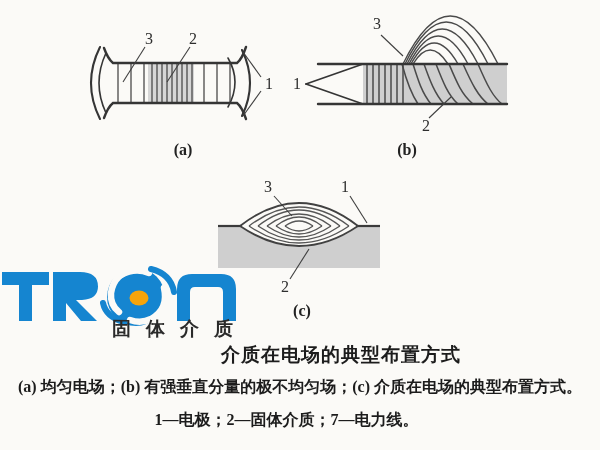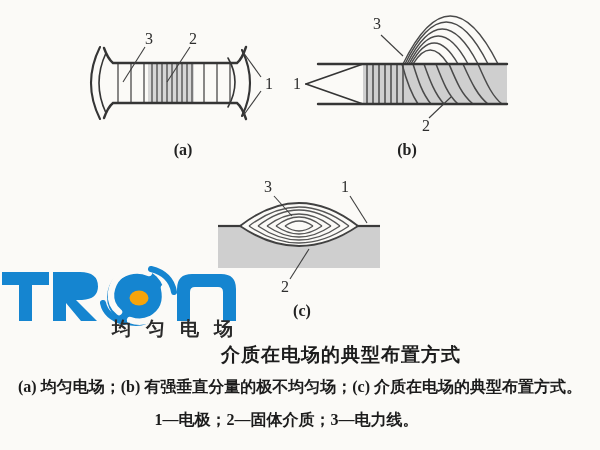--- a/index.html
+++ b/index.html
@@ -157,19 +157,19 @@
         <path d="M164,26 Q169,47 151,57 Q141,62 130,58"></path>
         <path d="M121,13 Q135,5 149,11"></path>
       </g>
       <g stroke="#1585d0" stroke-width="6" fill="none" stroke-linecap="round">
         <path d="M151,7 Q171,12 174,30"></path>
         <path d="M124,60 Q106,55 103,41"></path>
       </g>
       <ellipse cx="139" cy="36" rx="9.5" ry="7.5" fill="#f6a40b"></ellipse>
     </g>
   </svg>
-  <div class="abs company" style="left:112px;top:316px;">均匀电场</div>
+  <div class="abs company" style="left:112px;top:316px;">固体介质</div>
 
   <div class="abs fig-title" style="left:41px;top:342px;">介质在电场的典型布置方式</div>
   <div class="abs fig-subcaption" style="left:0px;top:377px;">(a) 均匀电场；(b) 有强垂直分量的极不均匀场；(c) 介质在电场的典型布置方式。</div>
-  <div class="abs fig-legend" style="left:0px;top:410px;">1—电极；2—固体介质；3—电力线。</div>
+  <div class="abs fig-legend" style="left:0px;top:410px;">1—电极；2—固体介质；7—电力线。</div>
 
 </div>
 
 </body></html>

